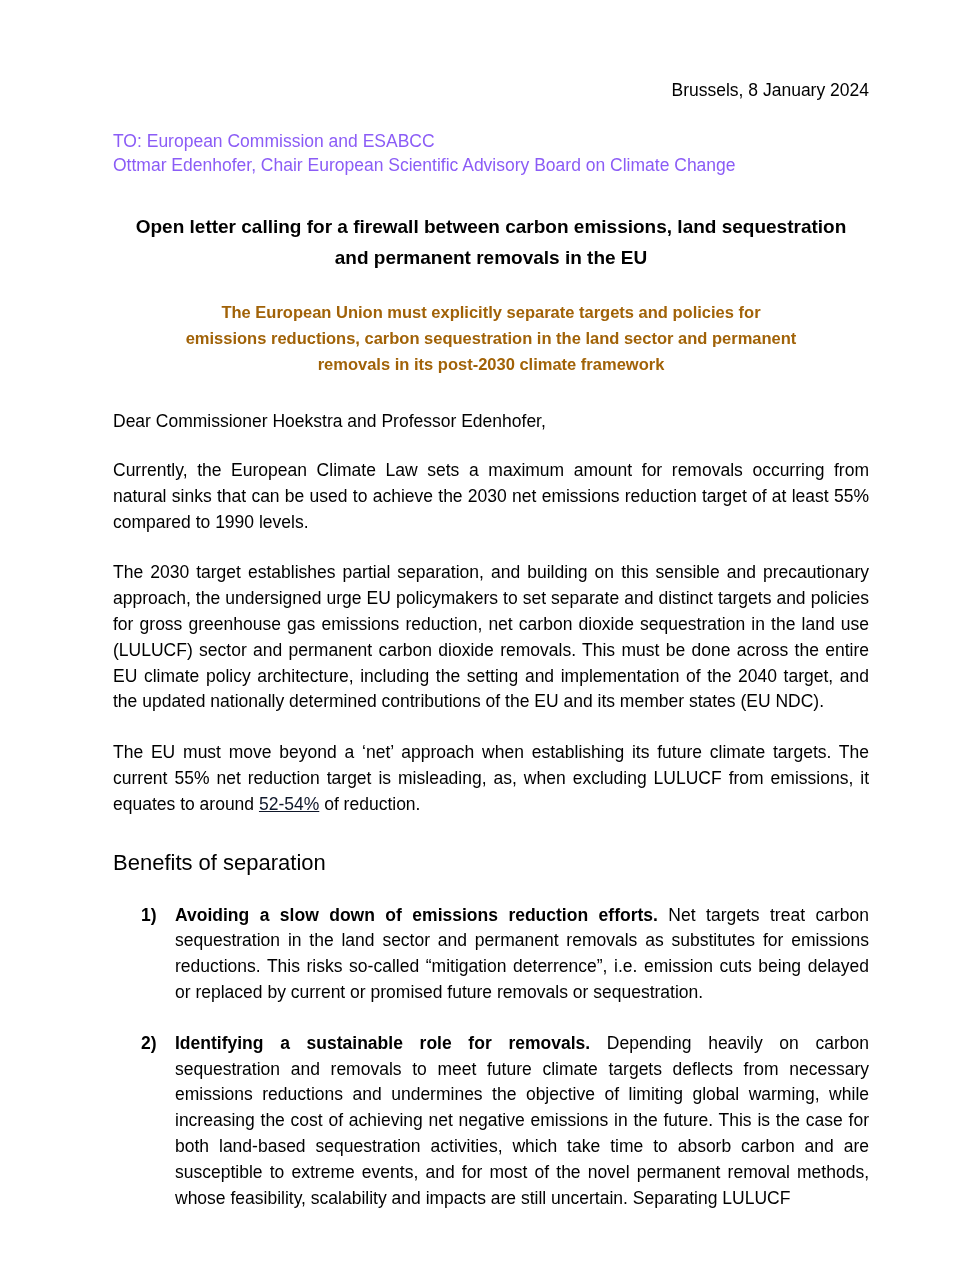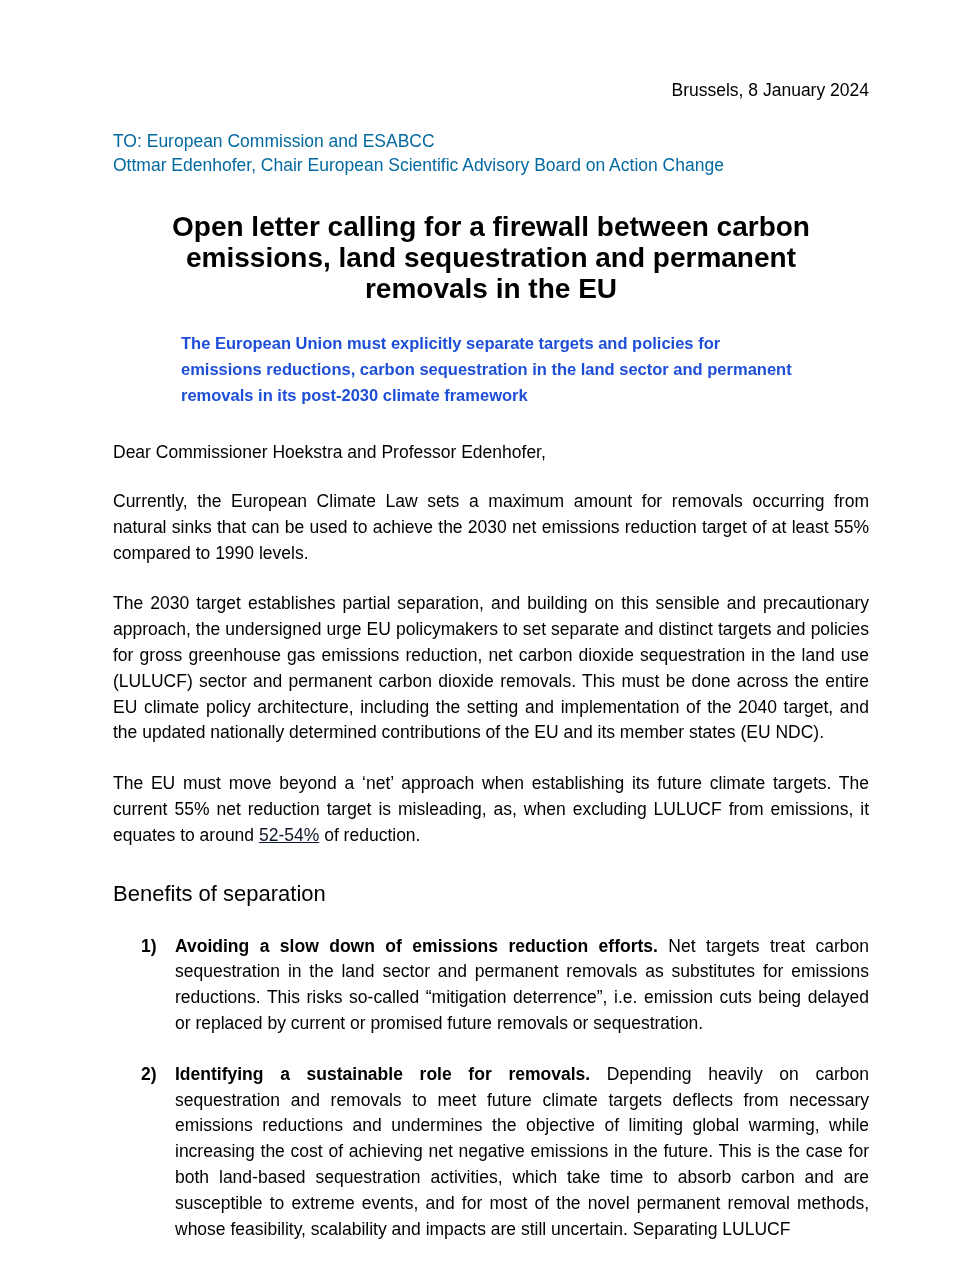--- a/index.html
+++ b/index.html
@@ -35,45 +35,45 @@
     font-size: 17.5px;
     line-height: 24px;
     color: #000;
   }
 
   
   .addressee {
     margin-top: 28px;
     font-size: 17.5px;
     line-height: 23.5px;
-    color: #0369a1;
+    color: #8b5cf6;
   }
   .addressee .addr-line {
     white-space: nowrap;
   }
 
   
   .doc-title {
     margin-top: 34px;
     text-align: center;
-    font-size: 28px;
+    font-size: 19px;
     line-height: 31px;
     font-weight: bold;
     color: #000;
     padding: 0 14px;
   }
 
   
   .doc-subtitle {
     margin-top: 26px;
-    text-align: left;
+    text-align: center;
     font-size: 16.5px;
     line-height: 26px;
     font-weight: bold;
-    color: #1d4ed8;
+    color: #a16207;
     padding: 0 68px;
   }
 
   
   .salutation {
     margin-top: 32px;
     font-size: 17.5px;
     line-height: 24px;
   }
 
@@ -136,21 +136,21 @@
 </head>
 <body>
 
 <div class="page">
   <div class="content">
 
     <div class="date-line">Brussels, 8 January 2024</div>
 
     <div class="addressee">
       <div class="addr-line">TO: European Commission and ESABCC</div>
-      <div class="addr-line">Ottmar Edenhofer, Chair European Scientific Advisory Board on Action Change</div>
+      <div class="addr-line">Ottmar Edenhofer, Chair European Scientific Advisory Board on Climate Change</div>
     </div>
 
     <div class="doc-title">Open letter calling for a firewall between carbon emissions, land sequestration and permanent removals in the EU</div>
 
     <div class="doc-subtitle">The European Union must explicitly separate targets and policies for emissions reductions, carbon sequestration in the land sector and permanent removals in its post-2030 climate framework</div>
 
     <div class="salutation">Dear Commissioner Hoekstra and Professor Edenhofer,</div>
 
     <p class="body-para">Currently, the European Climate Law sets a maximum amount for removals occurring from natural sinks that can be used to achieve the 2030 net emissions reduction target of at least 55% compared to 1990 levels.</p>
 

